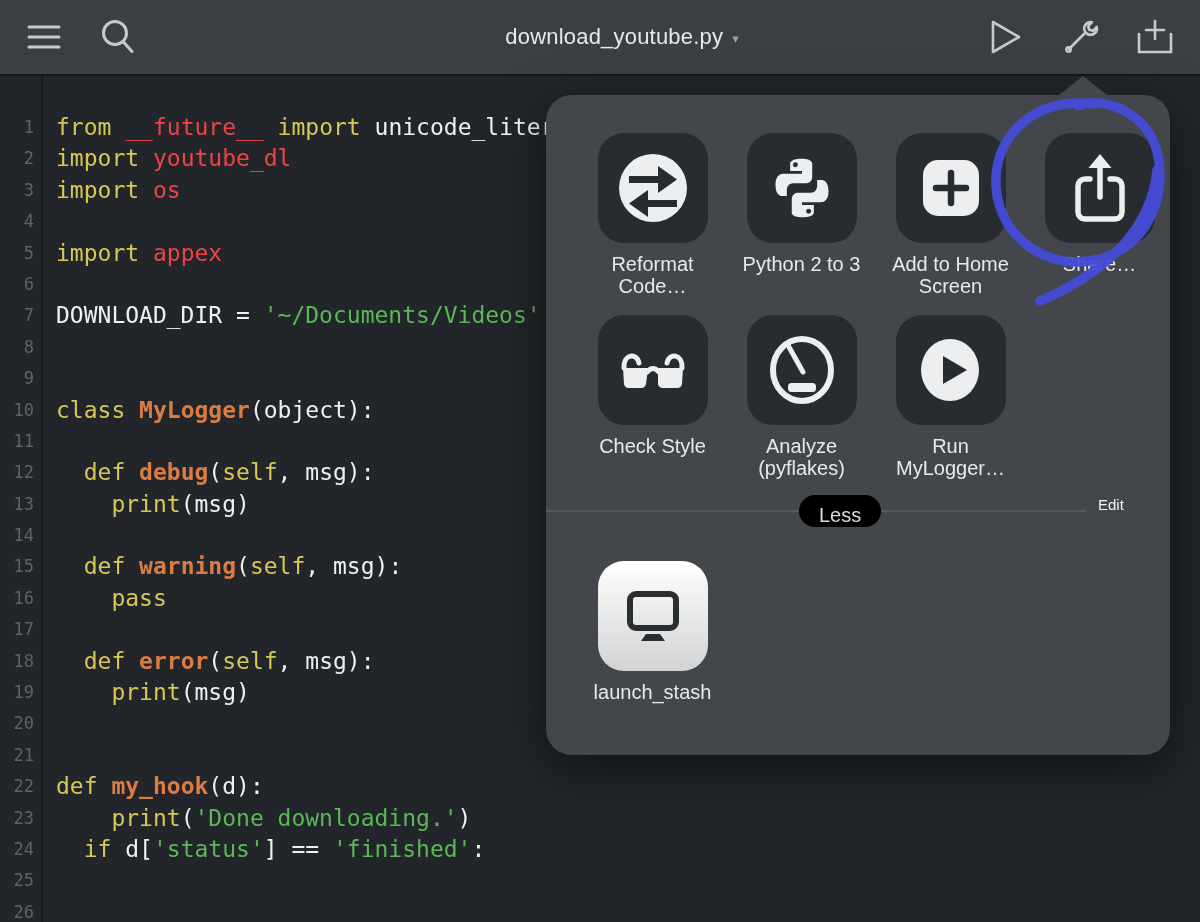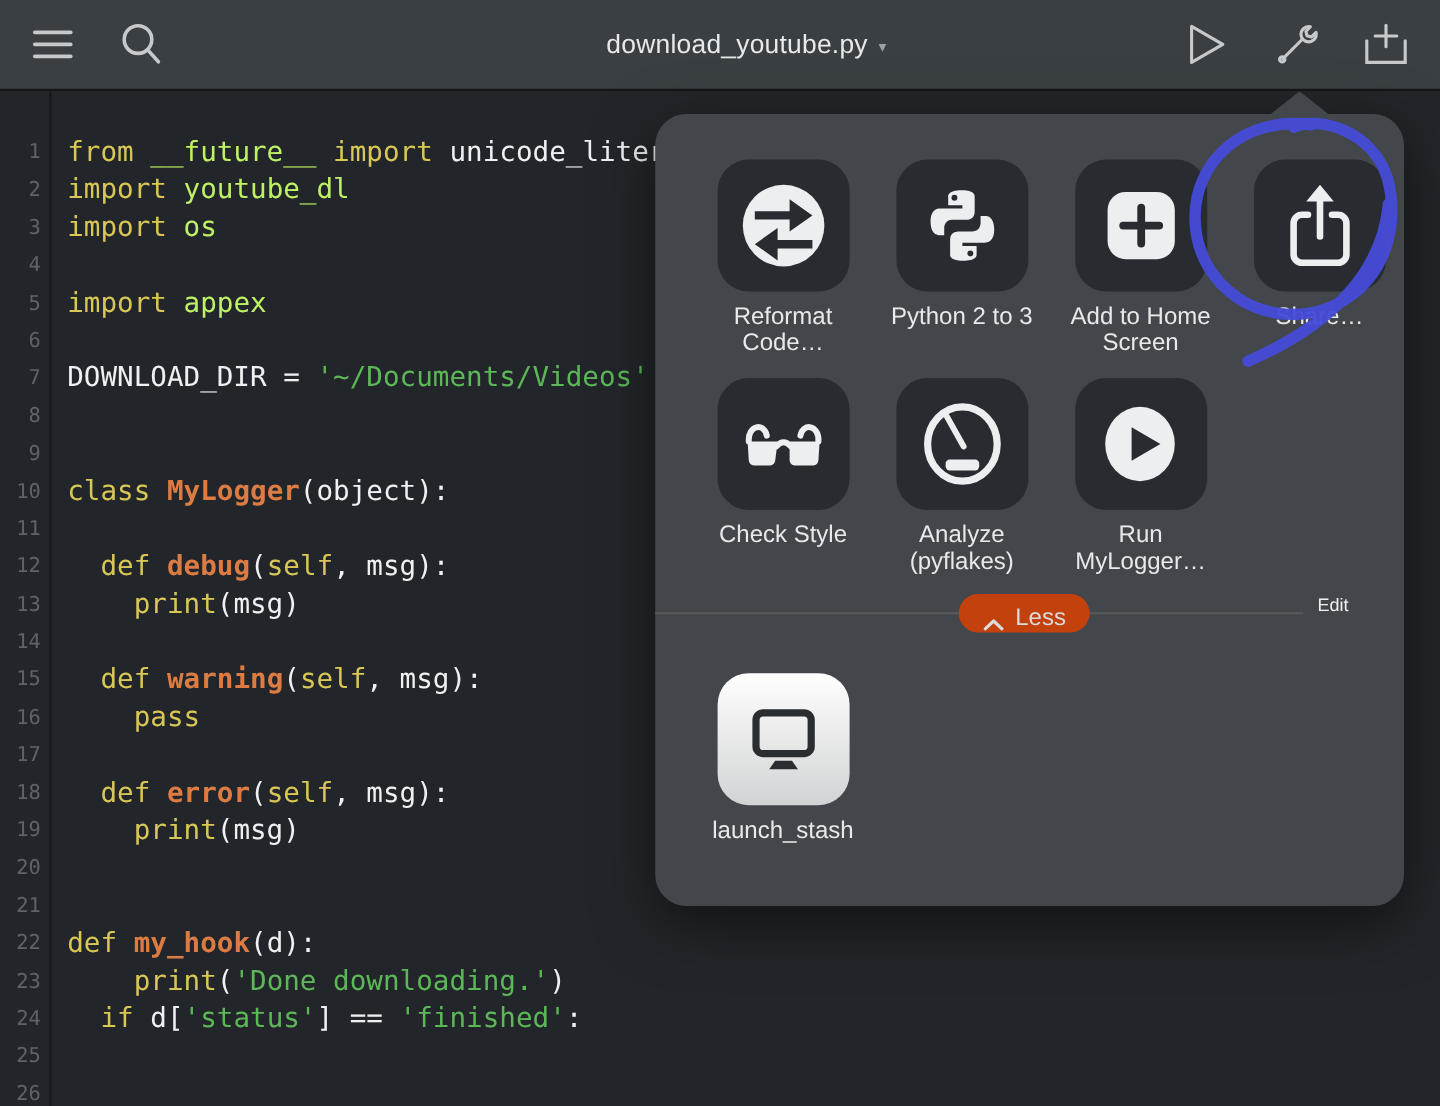--- a/index.html
+++ b/index.html
@@ -32,21 +32,21 @@
     height:31.4px;line-height:31.4px;text-align:right;padding-right:7px;
     font-family:"DejaVu Sans Mono", monospace;font-size:17px;color:#5d6367;
   }
   .codepane{flex:1;padding:36px 0 0 13px;box-sizing:border-box;overflow:hidden;}
   .cl{
     height:31.4px;line-height:31.4px;white-space:pre;
     font-family:"DejaVu Sans Mono", monospace;font-size:23px;color:#eef0f1;
   }
   .cl .k{color:#d9c755;}
   .cl .n{color:#dd7c42;font-weight:bold;}
-  .cl .m{color:#bef264;}
+  .cl .m{color:#ef4444;}
   .cl .s{color:#5cb857;}
   .cl .p{color:#eef0f1;}
   
   .popover{
     position:absolute;left:546px;top:95px;width:624px;height:660px;
     background:#43474b;border-radius:26px;z-index:10;
     box-shadow:0 14px 50px rgba(0,0,0,.5);
   }
   .pop-arrow{
     position:absolute;top:-19px;left:513px;width:0;height:0;
@@ -61,21 +61,21 @@
   }
   .tile.light{background:linear-gradient(180deg,#ffffff 0%,#d2d3d4 100%);}
   .tlabel{
     margin-top:10px;max-width:138px;text-align:center;
     font-size:20px;line-height:22px;color:#e8e9ea;
   }
   .less-row{position:absolute;left:0;top:400px;width:624px;height:32px;}
   .less-line{position:absolute;left:0;top:15px;width:540px;height:2px;background:#54585b;}
   .less-pill{
     position:absolute;left:253px;top:0;height:32px;padding:0 20px;border-radius:16px;
-    background:#c2410c;display:flex;align-items:flex-end;gap:9px;cursor:pointer;
+    background:#000000;display:flex;align-items:flex-end;gap:9px;cursor:pointer;flex-direction:column;
   }
   .less-pill .lbl{font-size:20px;color:#d9dbdc;}
   .edit-btn{position:absolute;left:552px;top:1px;font-size:15px;color:#f0f1f2;cursor:pointer;}
   
   .annotation{position:absolute;left:0;top:0;width:1200px;height:922px;z-index:20;pointer-events:none;}
 </style>
 </head>
 <body>
 
 <div class="topbar">

